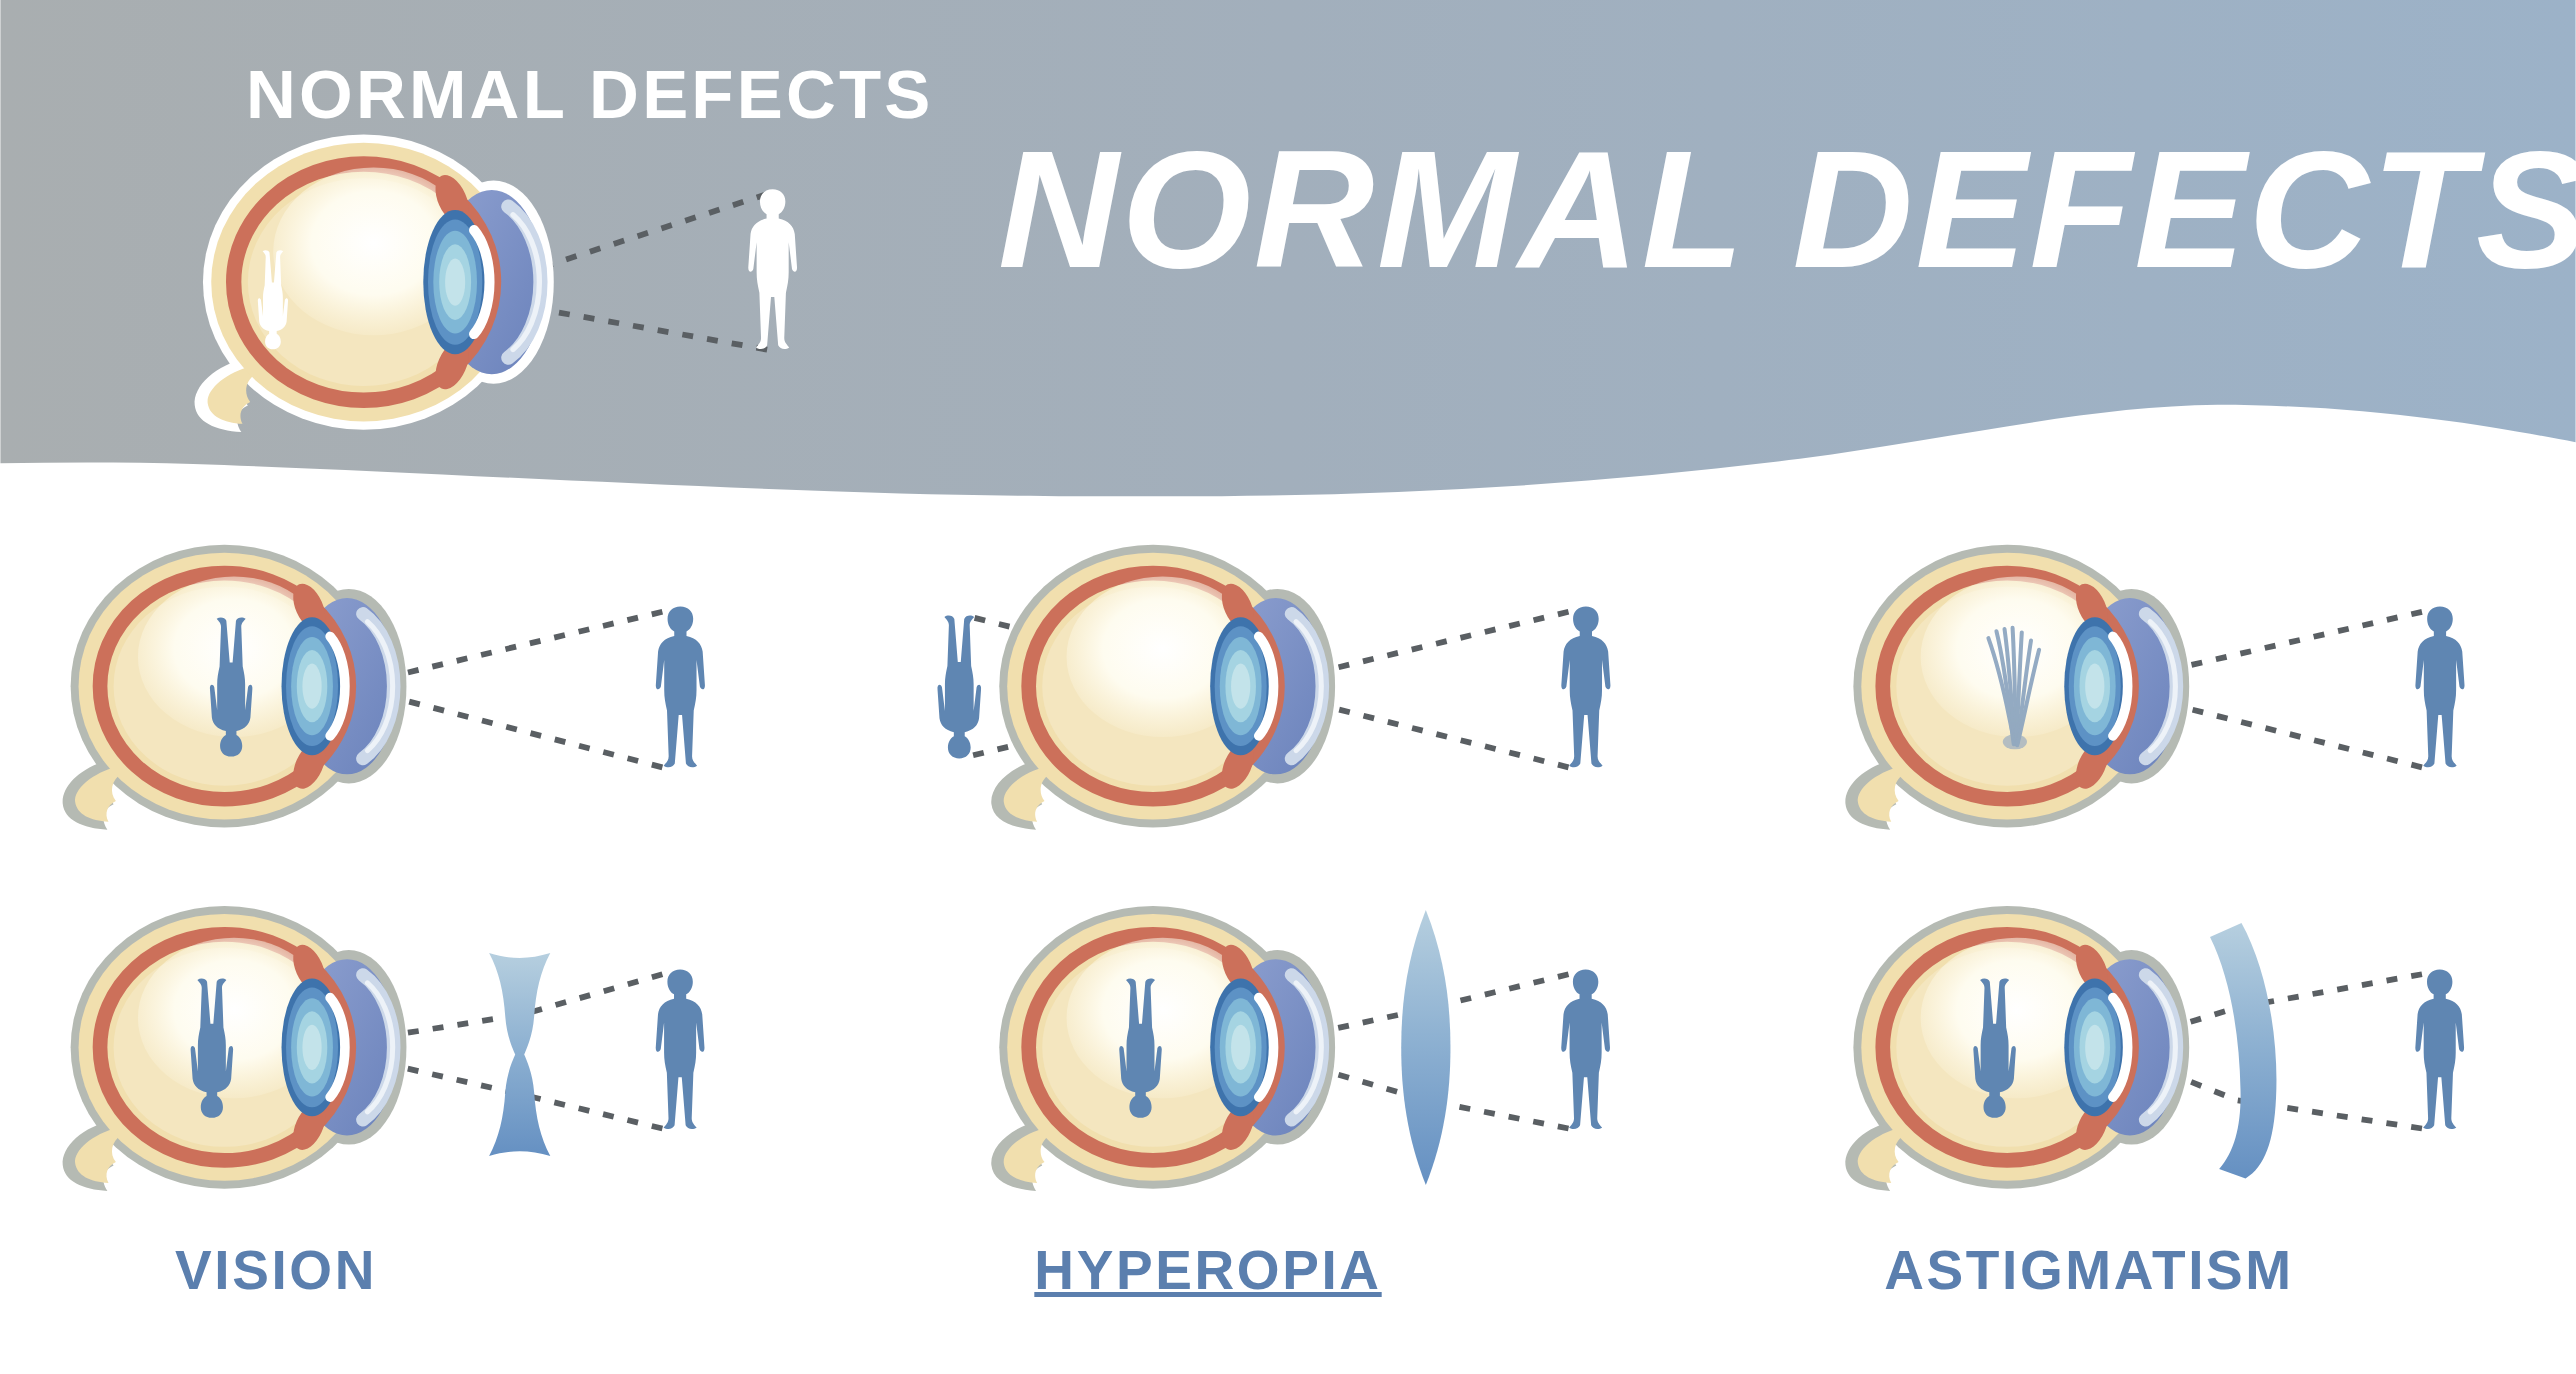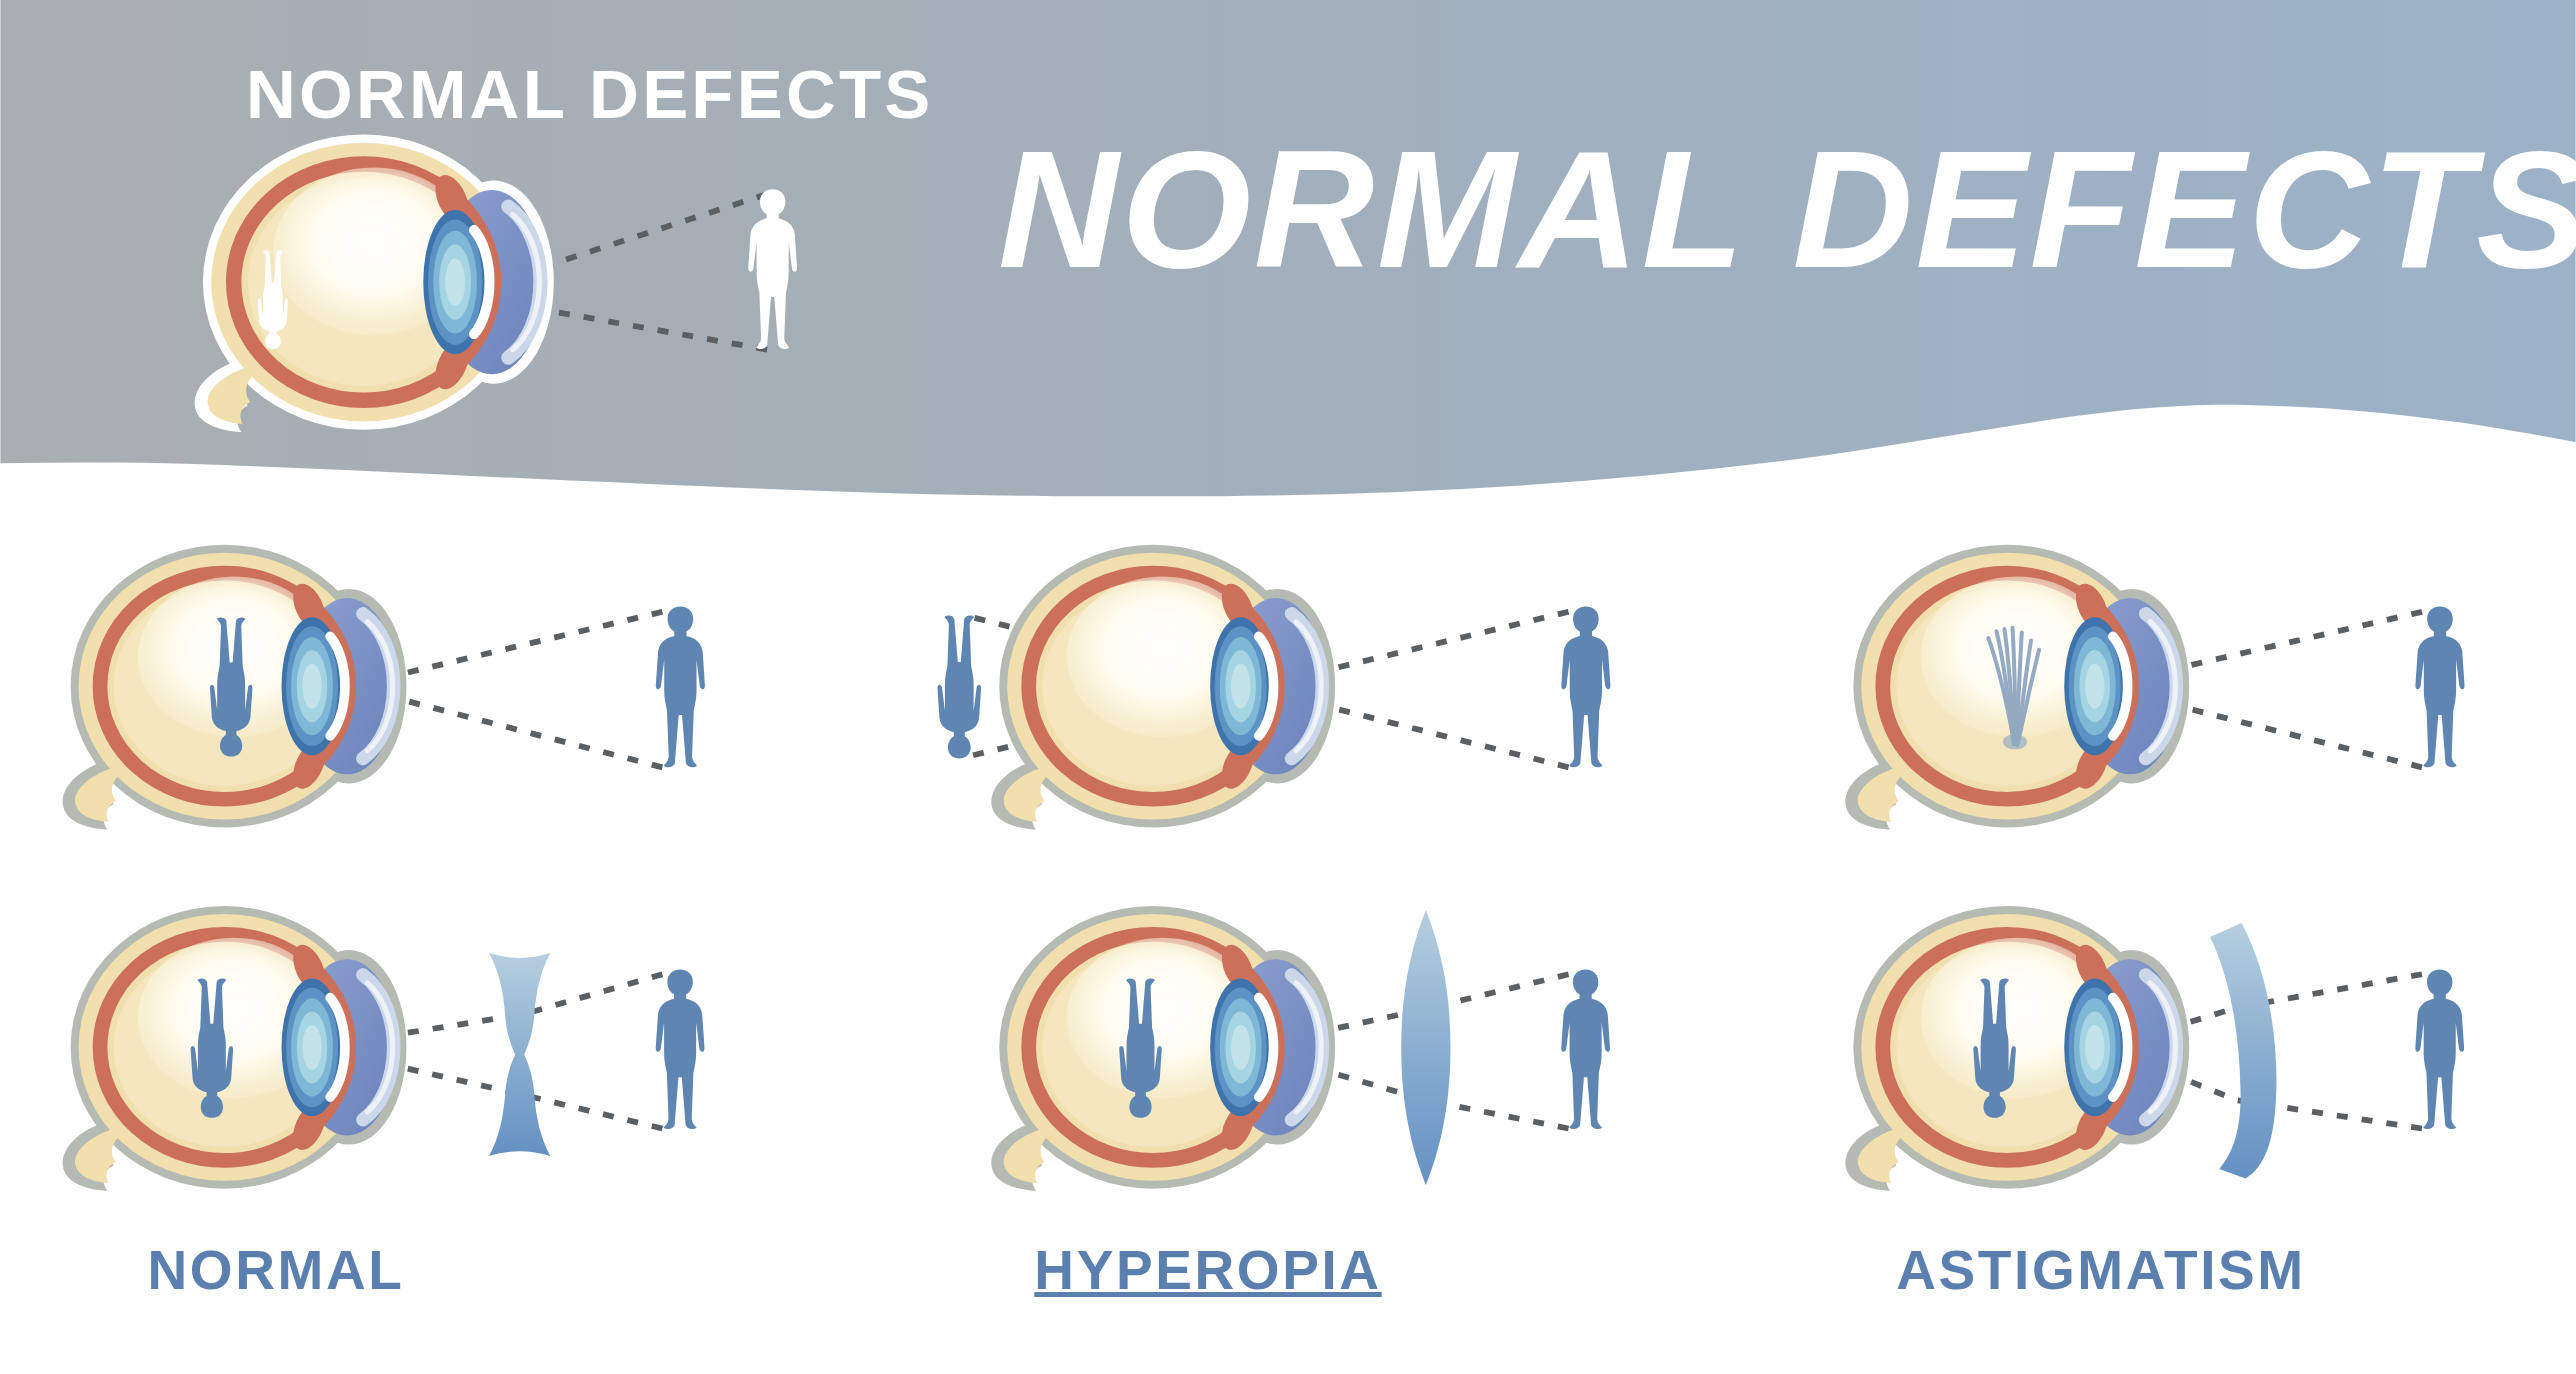--- a/index.html
+++ b/index.html
@@ -20,21 +20,21 @@
     font-size:167px;font-weight:bold;font-style:italic;letter-spacing:2.6px;
     color:var(--title_text,#ffffff);
   }
   .defect-label{
     top:1238px;transform:translateX(-50%);
     font-size:55px;font-weight:bold;letter-spacing:2.6px;
     color:var(--defect_label,#5b7fae);
   }
   #lbl-myopia{left:276px;}
   #lbl-hyperopia{left:1208px;text-decoration:underline;}
-  #lbl-astigmatism{left:2089px;margin-left:12px;}
+  #lbl-astigmatism{left:2089px;}
   .ray{fill:none;stroke:var(--ray_dotted,#5a5f63);stroke-width:9;stroke-dasharray:17 22;}
 </style>
 </head>
 <body style="background: rgb(255, 255, 255);">
 
 <svg id="scene" width="2576" height="1374" viewBox="0 0 4007 2138">
   <defs>
     <linearGradient id="bannerGrad" x1="0" y1="0" x2="1" y2="0">
       <stop offset="0" stop-color="#a9aeb0" style="stop-color:var(--banner_gradient_left,#a9aeb0)"></stop>
       <stop offset="0.5" stop-color="#a2afbc"></stop>
@@ -171,16 +171,16 @@
     <polyline class="ray" points="3768,1756 3480,1712 3290,1636 3116,1526"></polyline>
     <use href="#eye" transform="translate(2863,1401) scale(0.8797)"></use>
     <use href="#person" transform="translate(3103,1629) rotate(180) scale(0.75) translate(-60,-150)"></use>
     <use href="#lensMeniscus" transform="translate(3405,1435) scale(0.79,0.606)"></use>
     <use href="#person" transform="translate(3744,1506) scale(0.86)"></use>
   </g>
 </svg>
 
 <div class="txt banner-label">NORMAL DEFECTS</div>
 <div class="txt main-title">NORMAL DEFECTS</div>
-<div class="txt defect-label" id="lbl-myopia">NORMAL</div>
+<div class="txt defect-label" id="lbl-myopia">VISION</div>
 <div class="txt defect-label" id="lbl-hyperopia">HYPEROPIA</div>
 <div class="txt defect-label" id="lbl-astigmatism">ASTIGMATISM</div>
 
 
 </body></html>

